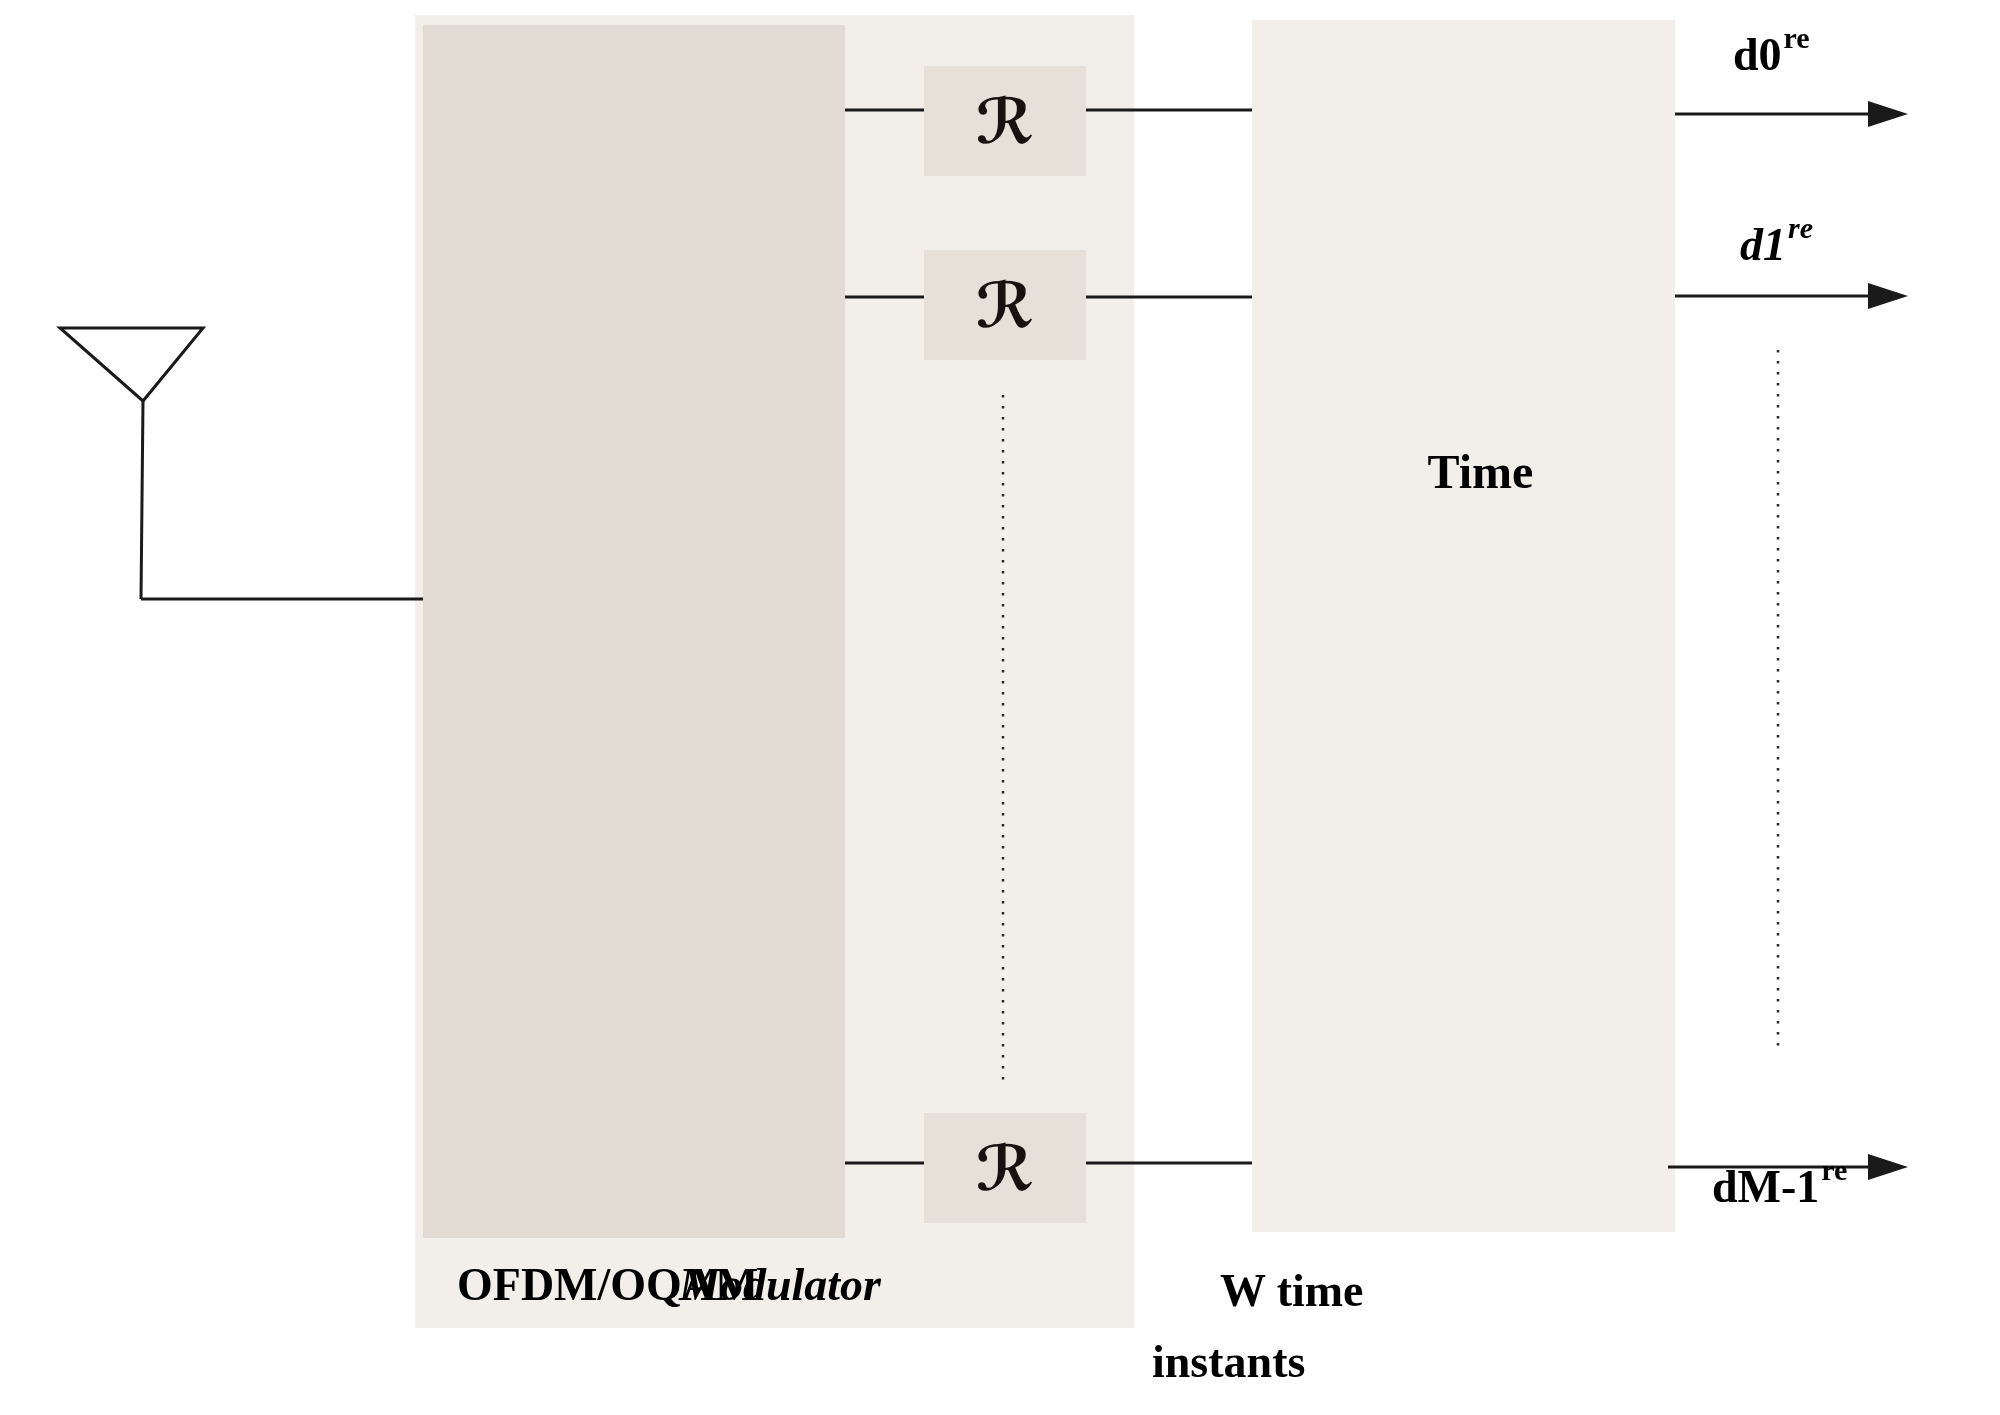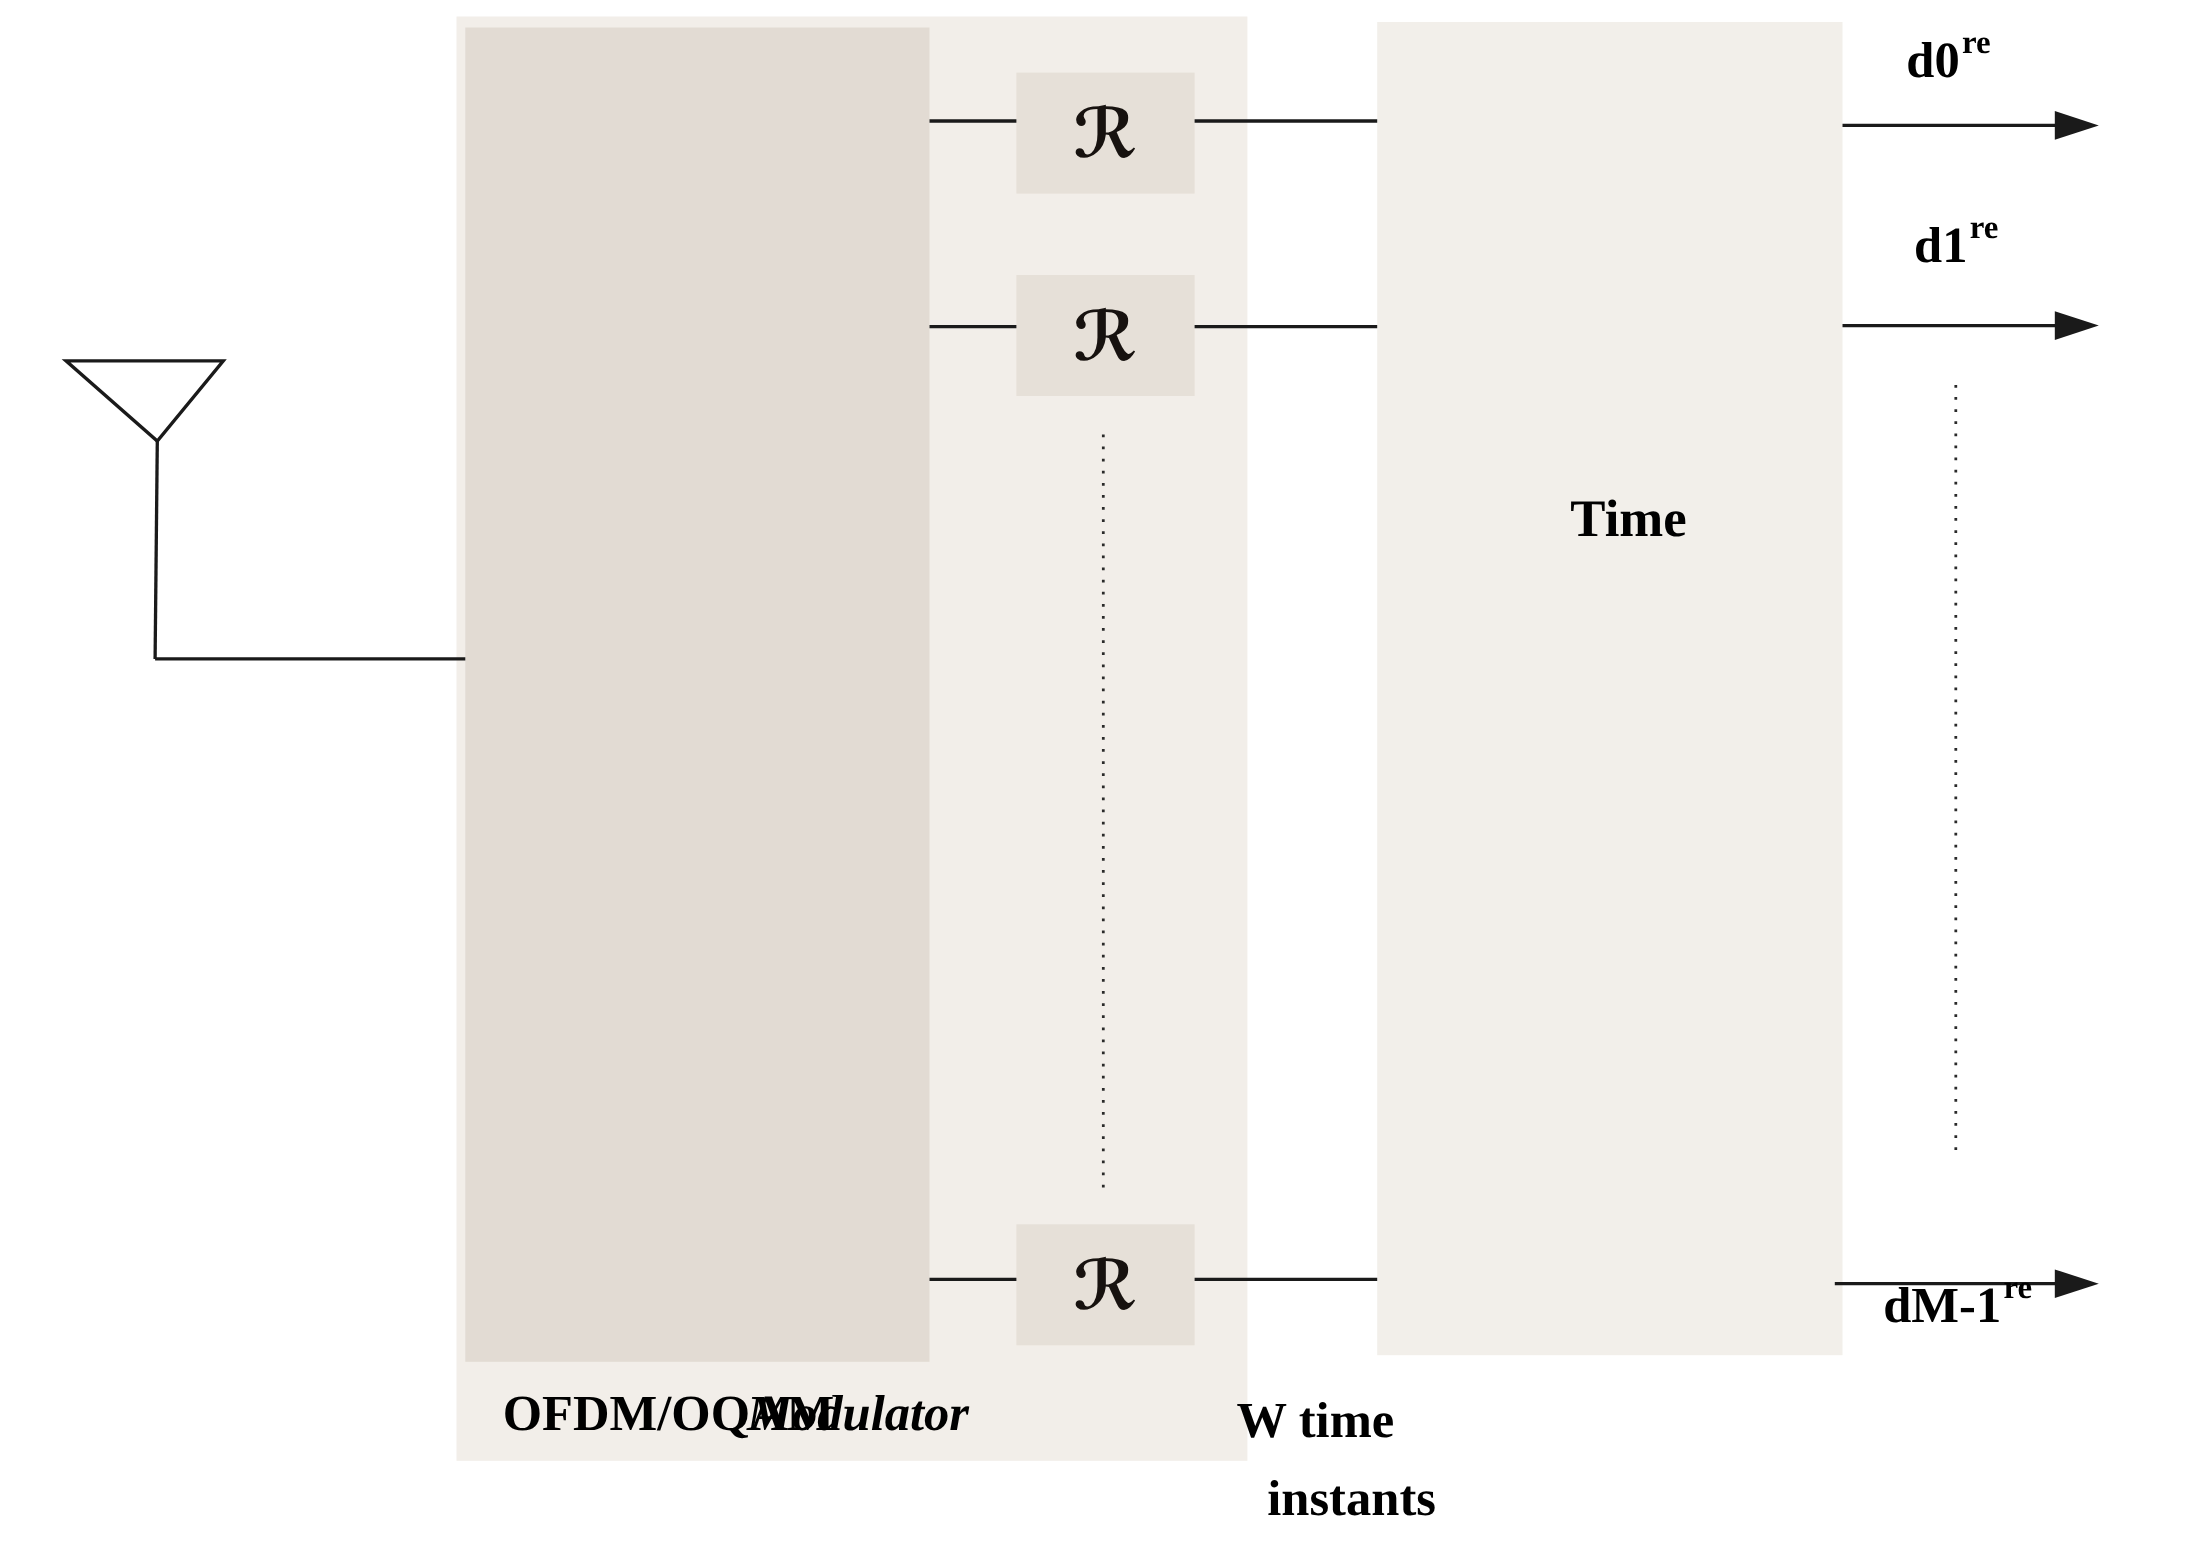--- a/index.html
+++ b/index.html
@@ -24,25 +24,25 @@
   .wiring{position:absolute;left:0;top:0;pointer-events:none;}
   .caption{
     position:absolute;
     font-weight:bold;font-size:46px;color:#000000;
     white-space:nowrap;line-height:1;
   }
   .despread-label{left:1252px;width:457px;text-align:center;font-size:48px;}
   .dl1{top:448px;} .dl2{top:566px;}
   .mod-left{left:457px;top:1262px;}
   .mod-right{left:679px;top:1262px;font-style:italic;}
-  .wtime1{left:1124px;top:1268px;}
+  .wtime1{left:1220px;top:1268px;}
   .wtime2{left:1152px;top:1339px;}
   .out-label{font-size:46px;}
   .out0{left:1733px;top:32px;}
-  .out1{left:1740px;top:200px;}
+  .out1{left:1740px;top:222px;font-style:italic;}
   .out2{left:1712px;top:1164px;}
   .sup{
     display:inline-block;font-size:30px;font-weight:bold;
     transform:translateY(-22px);margin-left:2px;
   }
 </style>
 </head>
 <body>
 
 <div class="canvas">

